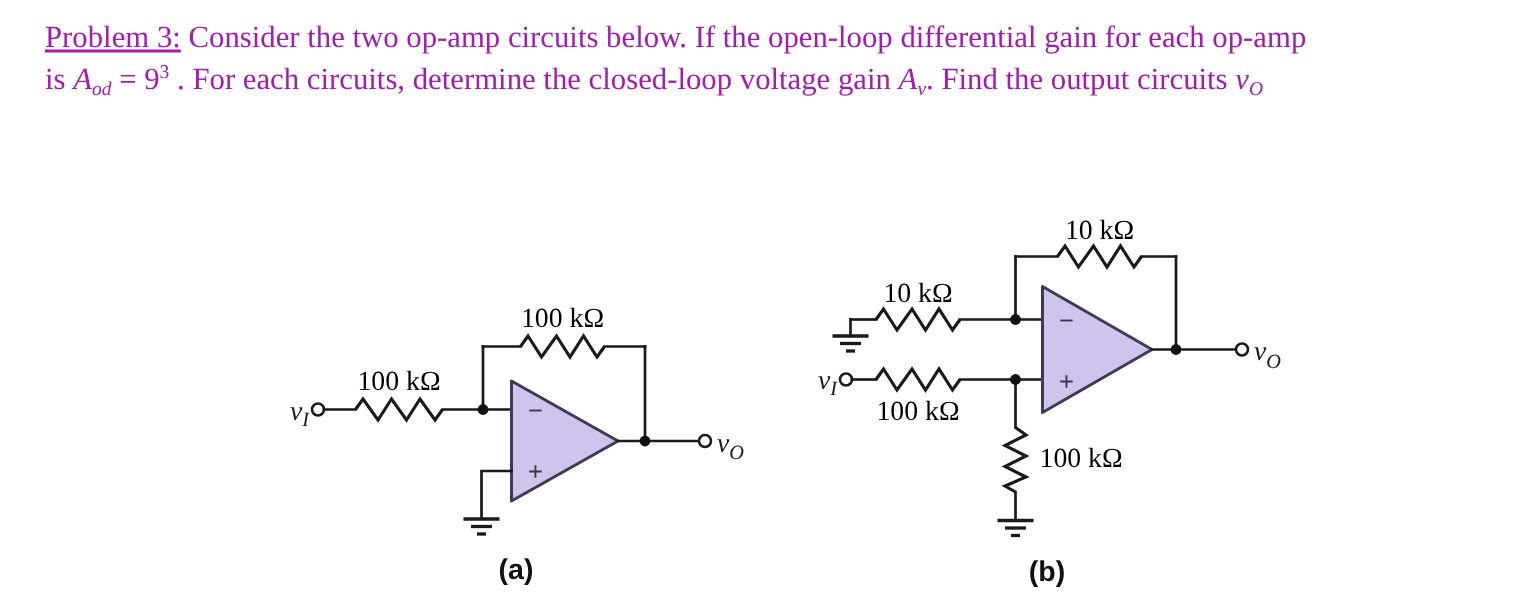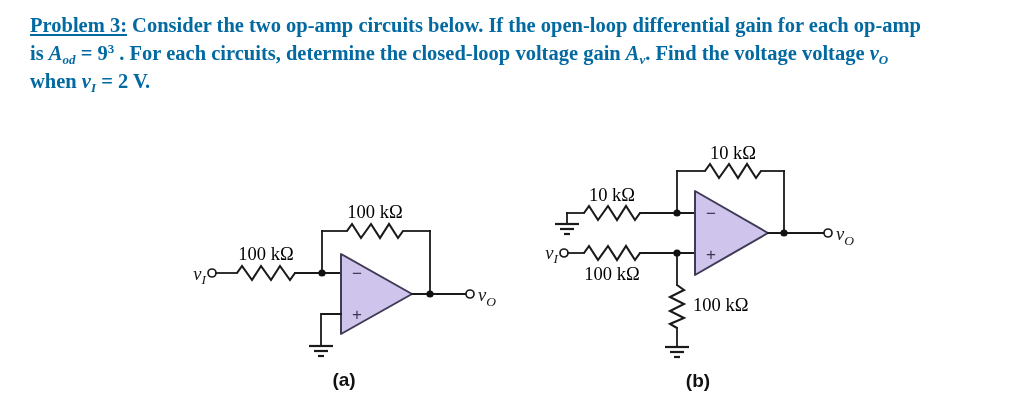--- a/index.html
+++ b/index.html
@@ -6,22 +6,21 @@
   html, body { width: 1024px; height: 402px; background: #ffffff; overflow: hidden; }
   body { position: relative; font-family: "Liberation Serif", serif; color: #000; }
 
   .problem-text {
     position: absolute;
     left: 30px;
     top: 11px;
     width: 975px;
     font-size: 20.5px;
     line-height: 28px;
-    color: #0369a1;
-    font-weight: bold;
+    color: #a21caf;
   }
   .problem-text .line { white-space: nowrap; }
   .heading { text-decoration: underline; }
   .it { font-style: italic; }
   sub.vsub {
     font-size: 13px;
     font-style: italic;
     vertical-align: -4px;
     line-height: 0;
     text-align: center;
@@ -72,24 +71,21 @@
   }
 </style>
 </head>
 <body>
 
 <div class="problem-text">
   <div class="line">
     <span class="heading">Problem 3:</span><span> Consider the two op-amp circuits below. If the open-loop differential gain for each op-amp</span>
   </div>
   <div class="line">
-    <span>is </span><span class="it">A</span><sub class="vsub">od</sub><span> = 9</span><sup class="vsup">3</sup><span> . For each circuits, determine the closed-loop voltage gain </span><span class="it">A</span><sub class="vsub">v</sub><span>. Find the voltage voltage </span><span class="it">v</span><sub class="vsub">O</sub>
-  </div>
-  <div class="line">
-    <span>when </span><span class="it">v</span><sub class="vsub">I</sub><span> = 2 V.</span>
+    <span>is </span><span class="it">A</span><sub class="vsub">od</sub><span> = 9</span><sup class="vsup">3</sup><span> . For each circuits, determine the closed-loop voltage gain </span><span class="it">A</span><sub class="vsub">v</sub><span>. Find the output circuits </span><span class="it">v</span><sub class="vsub">O</sub>
   </div>
 </div>
 
 <svg class="circuit-svg" viewBox="0 0 1024 402">
 
   <g>
 
     <text class="src-label" x="206" y="280" text-anchor="end"><tspan>v</tspan><tspan class="sub-t" dy="4">I</tspan></text>
 
     <circle class="term" cx="212" cy="273" r="4"></circle>

